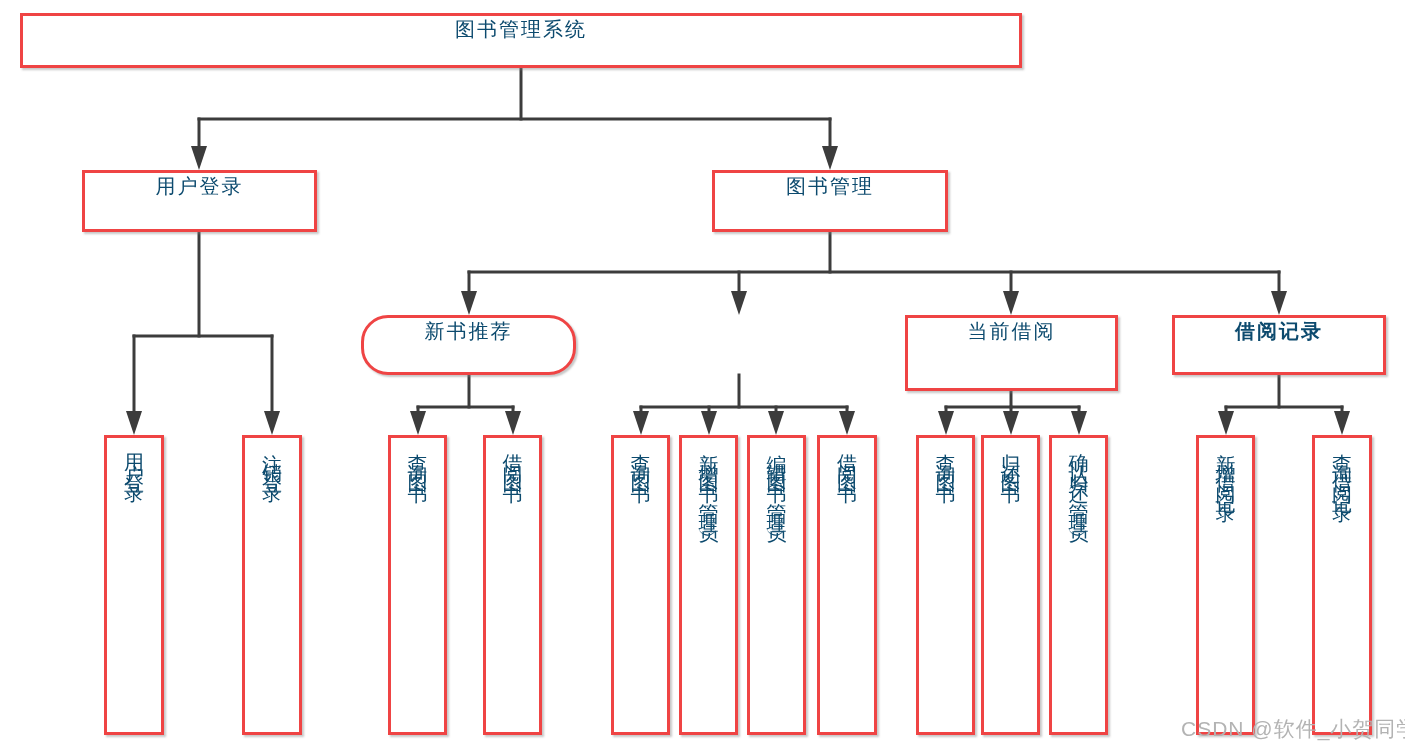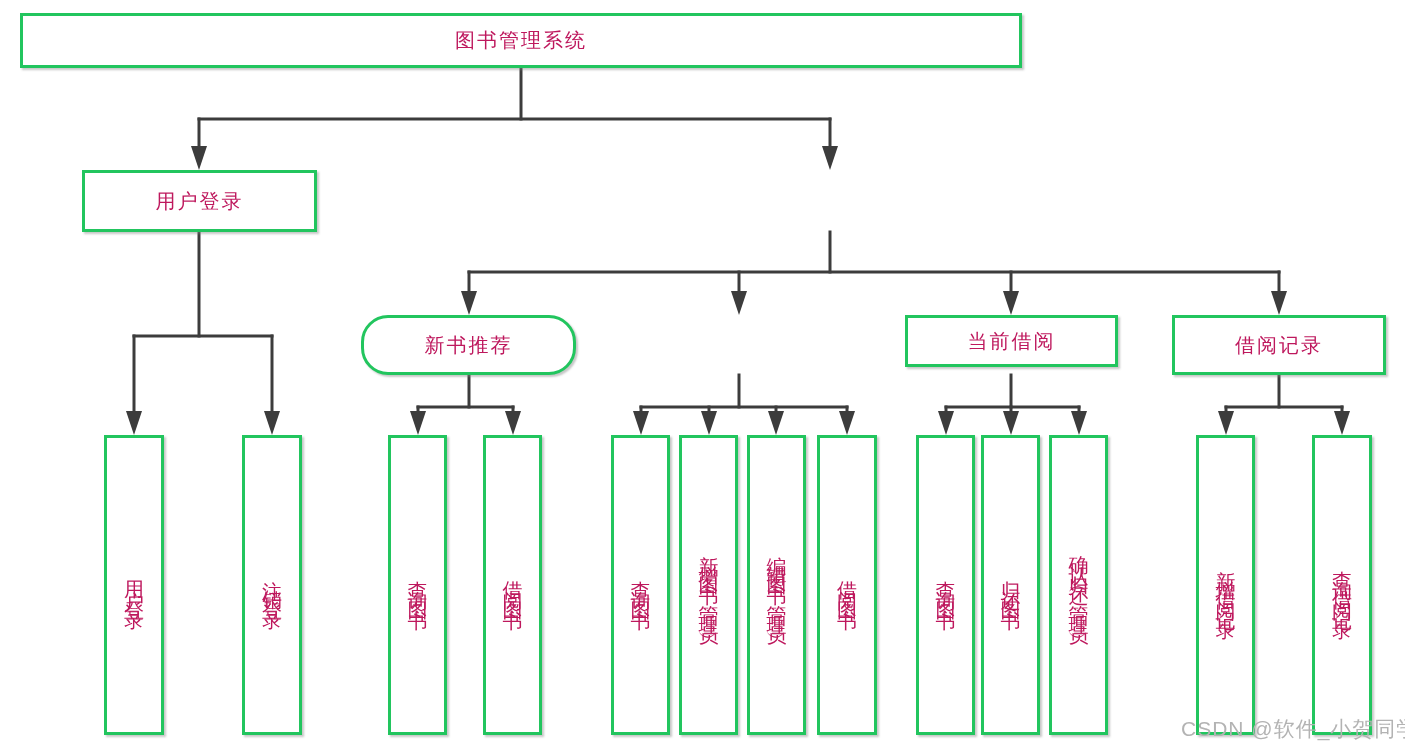--- a/index.html
+++ b/index.html
@@ -11,23 +11,23 @@
     overflow:hidden;
   }
   svg.connectors {
     position:absolute; left:0; top:0; width:1405px; height:747px;
     pointer-events:none;
   }
   .box {
     position:absolute;
     box-sizing:border-box;
     background:#ffffff;
-    border:3px solid #22c55e;
-    color:#be185d;
-    display:flex; align-items:center; justify-content:center;
+    border:3px solid #ef4444;
+    color:#0c4a6e;
+    display:flex; justify-content:center;
     font-size:20px;
     letter-spacing:2px;
     box-shadow:2px 2px 2px rgba(130,130,130,0.45);
     z-index:2;
   }
   .leaf .vtext {
     writing-mode:vertical-rl;
     text-orientation:mixed;
     letter-spacing:10px;
     font-size:20px;
@@ -116,28 +116,31 @@
     </g>
   </svg>
 
   <div class="box" style="left:20px; top:13px; width:1002px; height:55px;">
     <span>图书管理系统</span>
   </div>
 
   <div class="box" style="left:82px; top:170px; width:235px; height:62px;">
     <span>用户登录</span>
   </div>
+  <div class="box" style="left:712px; top:170px; width:236px; height:62px;">
+    <span>图书管理</span>
+  </div>
 
   <div class="box" style="left:361px; top:315px; width:215px; height:60px;border-radius:27px;">
     <span>新书推荐</span>
   </div>
-  <div class="box" style="left:905px; top:315px; width:213px; height:52px;">
+  <div class="box" style="left:905px; top:315px; width:213px; height:76px;">
     <span>当前借阅</span>
   </div>
-  <div class="box" style="left:1172px; top:315px; width:214px; height:60px;">
+  <div class="box" style="left:1172px; top:315px; width:214px; height:60px;font-weight:bold;">
     <span>借阅记录</span>
   </div>
 
   <div class="box leaf" style="left:104px; top:435px; width:60px; height:300px;">
     <span class="vtext">用户登录</span>
   </div>
   <div class="box leaf" style="left:242px; top:435px; width:60px; height:300px;">
     <span class="vtext">注销登录</span>
   </div>
 

